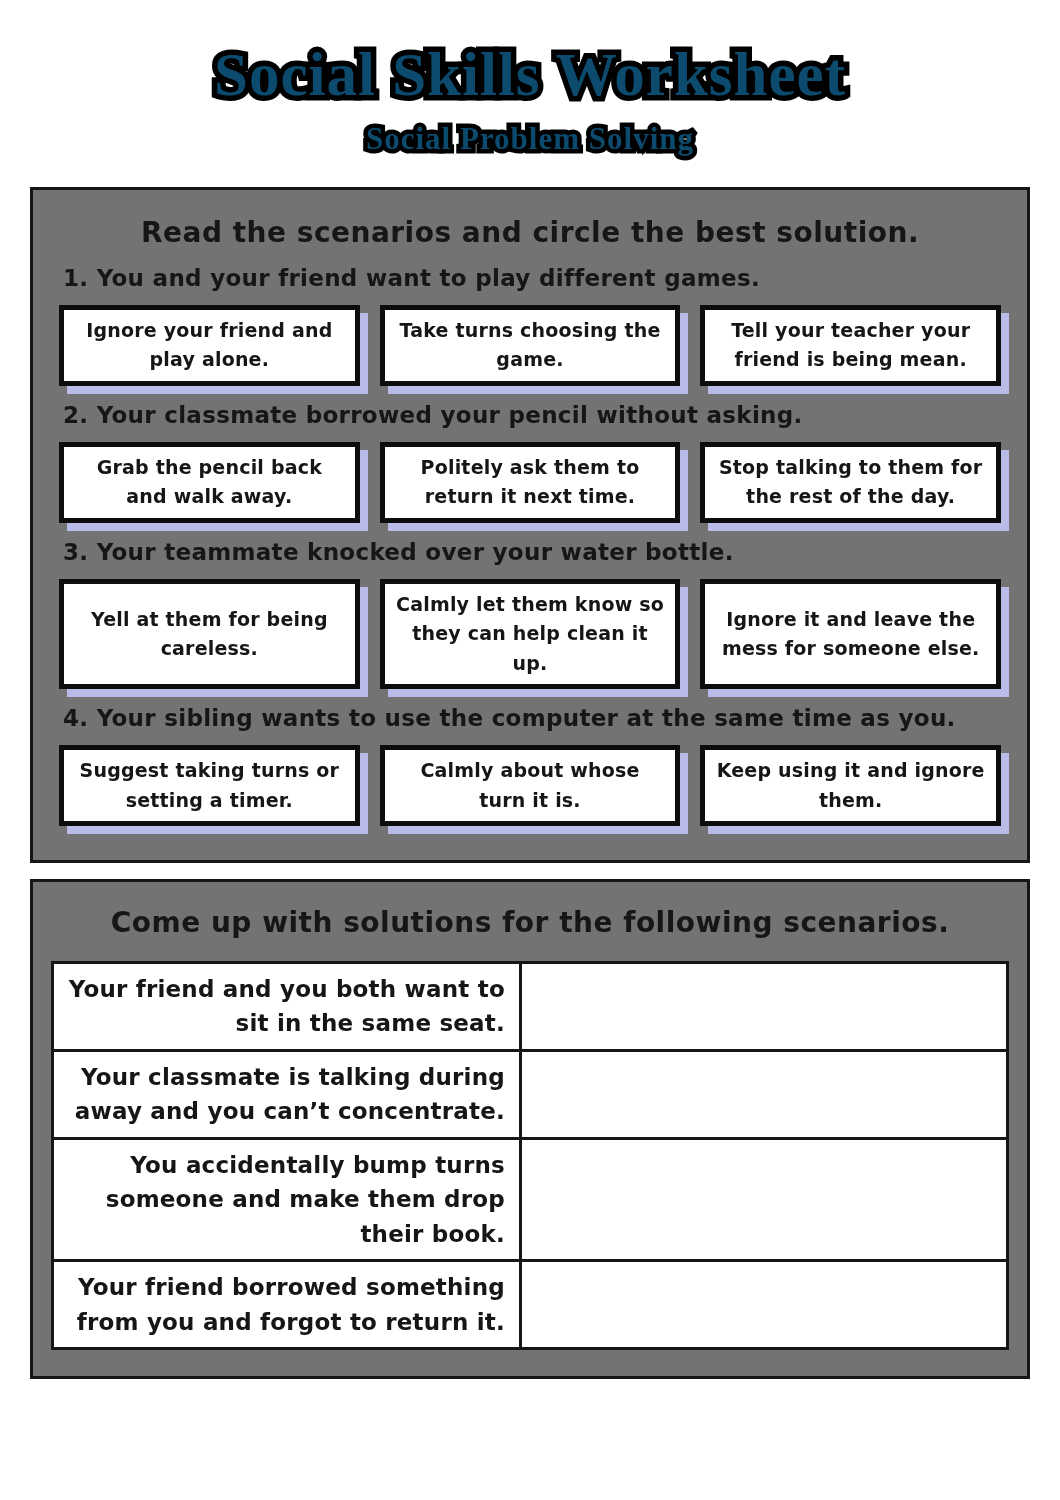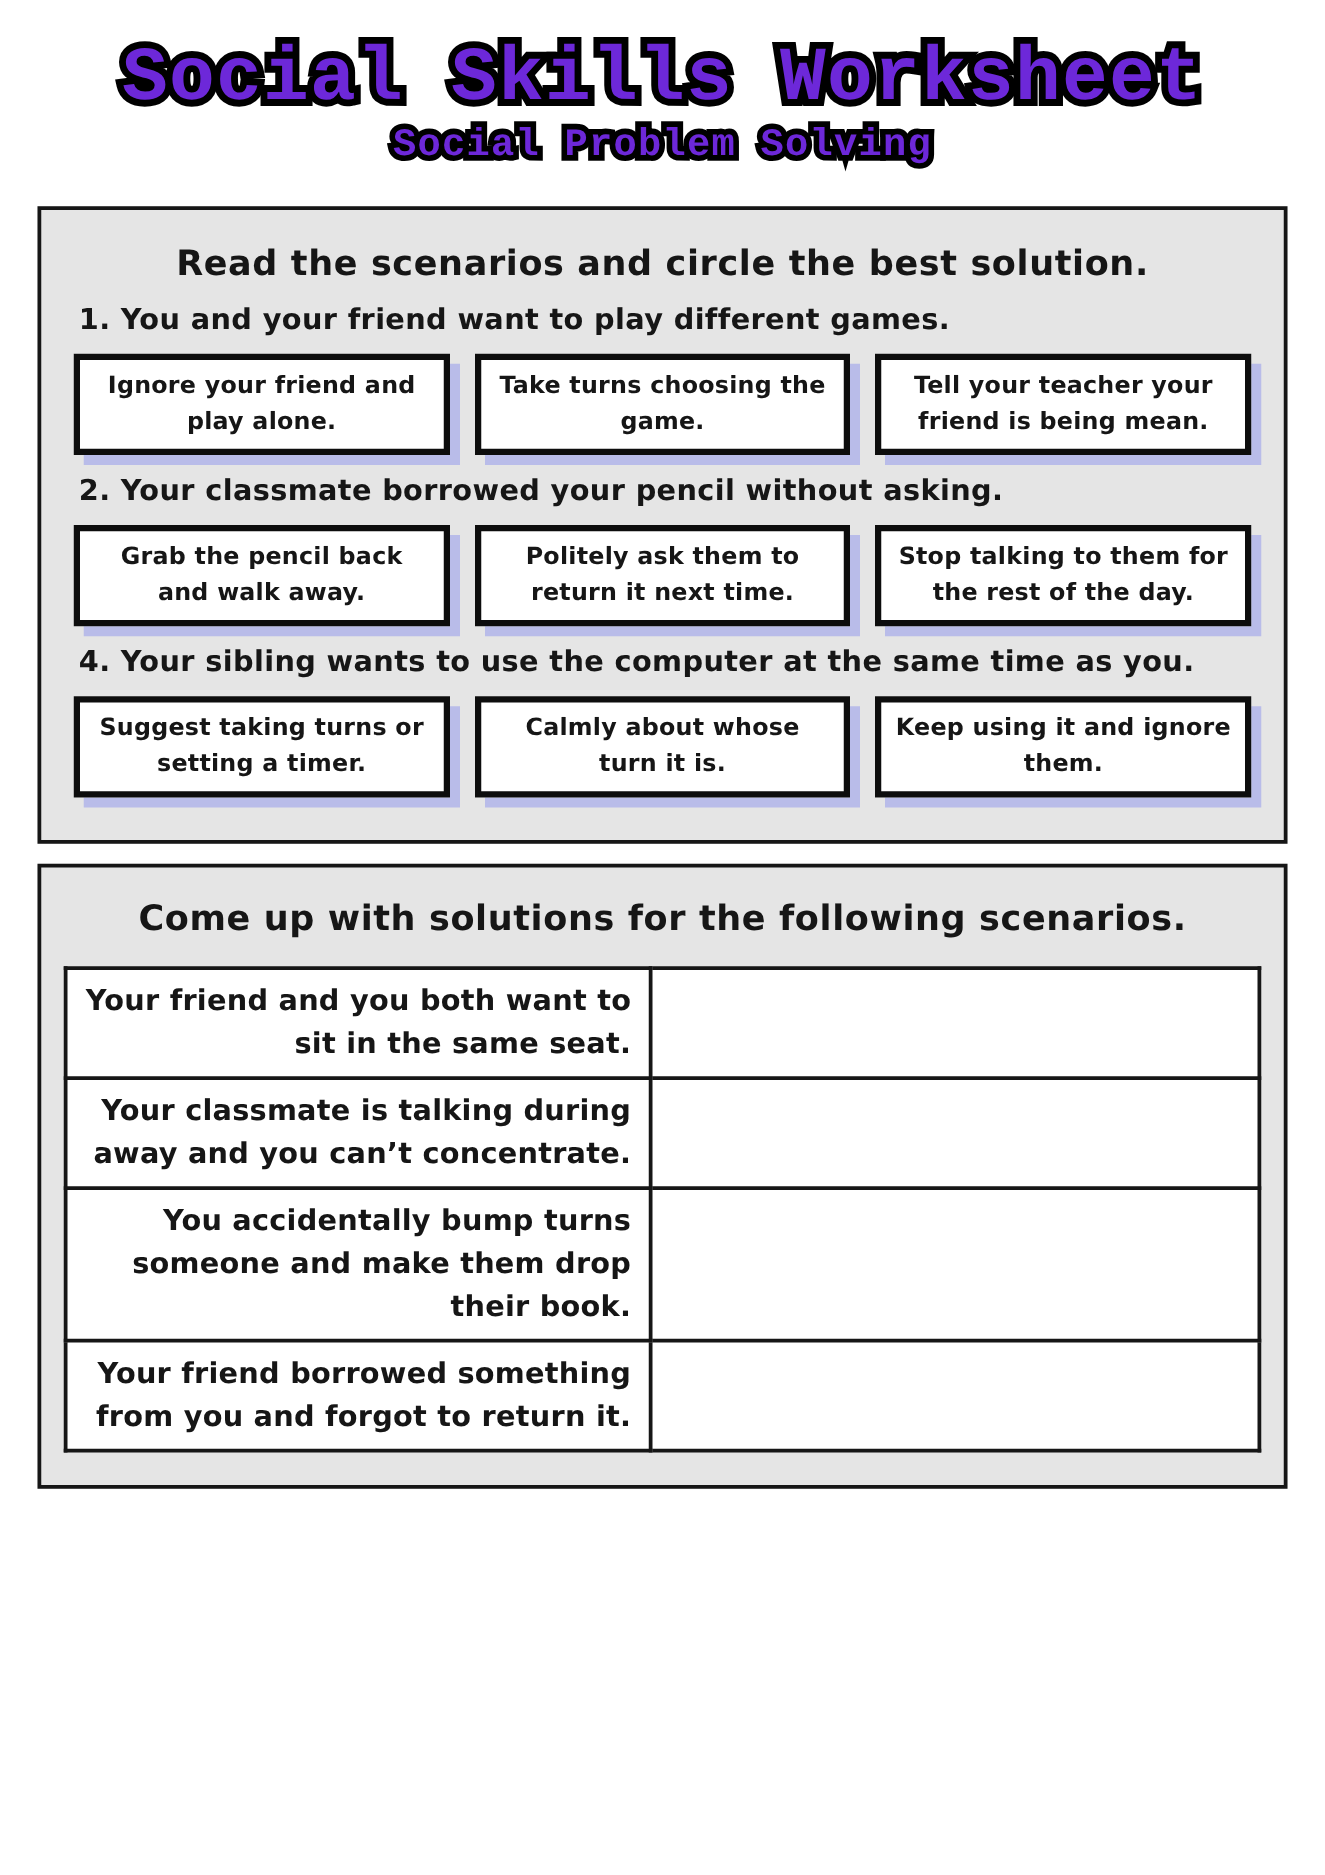--- a/index.html
+++ b/index.html
@@ -13,36 +13,36 @@
     font-family: "DejaVu Sans", "Liberation Sans", sans-serif;
     color: #161616;
     position: relative;
     overflow: hidden;
   }
   .page { width: 1060px; }
 
   
   header { text-align: center; padding-top: 28px; }
   .bubble {
-    font-family: Liberation Mono, monospace;
+    font-family: Liberation Serif, serif;
     font-weight: 900;
-    color: #6d28d9;
+    color: #0c4a6e;
     -webkit-text-stroke: 11px #000000;
     paint-order: stroke fill;
-    margin: 2px;
+    margin: 13px;
     line-height: 1.12;
     letter-spacing: 1px;
   }
   .title    { font-size: 61px; }
   .subtitle { font-size: 31px; -webkit-text-stroke: 9px #000000; margin-top: 2px; }
 
   
   .box {
     border: 3px solid #161616;
-    background: #e5e5e5;
+    background: #737373;
     margin: 0 30px;
     box-sizing: border-box;
     width: 1000px;
   }
   .section1 { margin-top: 30px; padding: 16px 26px 22px 26px; }
   .section2 { margin-top: 16px; padding: 14px 18px 26px 18px; }
 
   .instruction {
     text-align: center;
     font-size: 28px;
@@ -132,20 +132,28 @@
 
     <div class="qblock">
       <p class="question">2. Your classmate borrowed your pencil without asking.</p>
       <div class="options">
         <div class="option">Grab the pencil back and walk away.</div>
         <div class="option">Politely ask them to return it next time.</div>
         <div class="option">Stop talking to them for the rest of the day.</div>
       </div>
     </div>
 
+    <div class="qblock">
+      <p class="question">3. Your teammate knocked over your water bottle.</p>
+      <div class="options">
+        <div class="option">Yell at them for being careless.</div>
+        <div class="option">Calmly let them know so they can help clean it up.</div>
+        <div class="option">Ignore it and leave the mess for someone else.</div>
+      </div>
+    </div>
 
     <div class="qblock">
       <p class="question">4. Your sibling wants to use the computer at the same time as you.</p>
       <div class="options">
         <div class="option">Suggest taking turns or setting a timer.</div>
         <div class="option">Calmly about whose turn it is.</div>
         <div class="option">Keep using it and ignore them.</div>
       </div>
     </div>
   </section>

